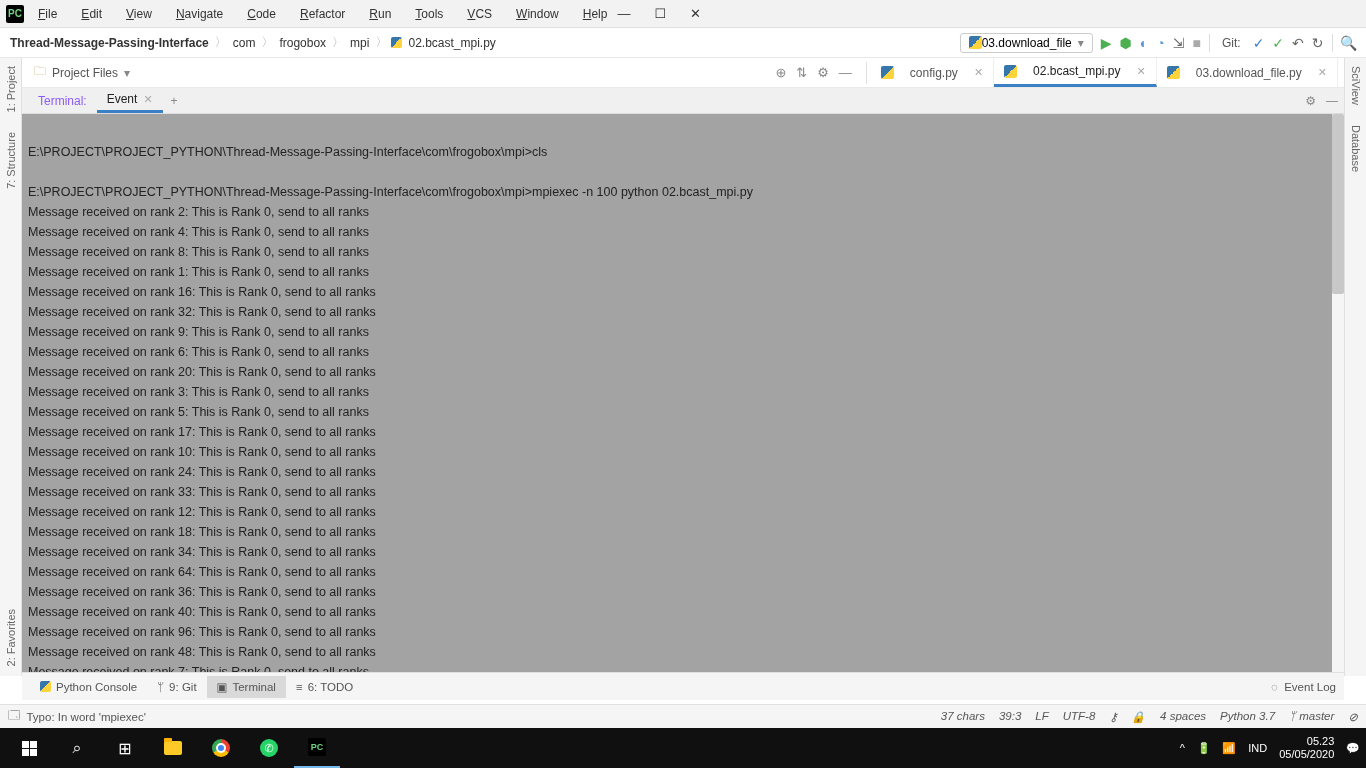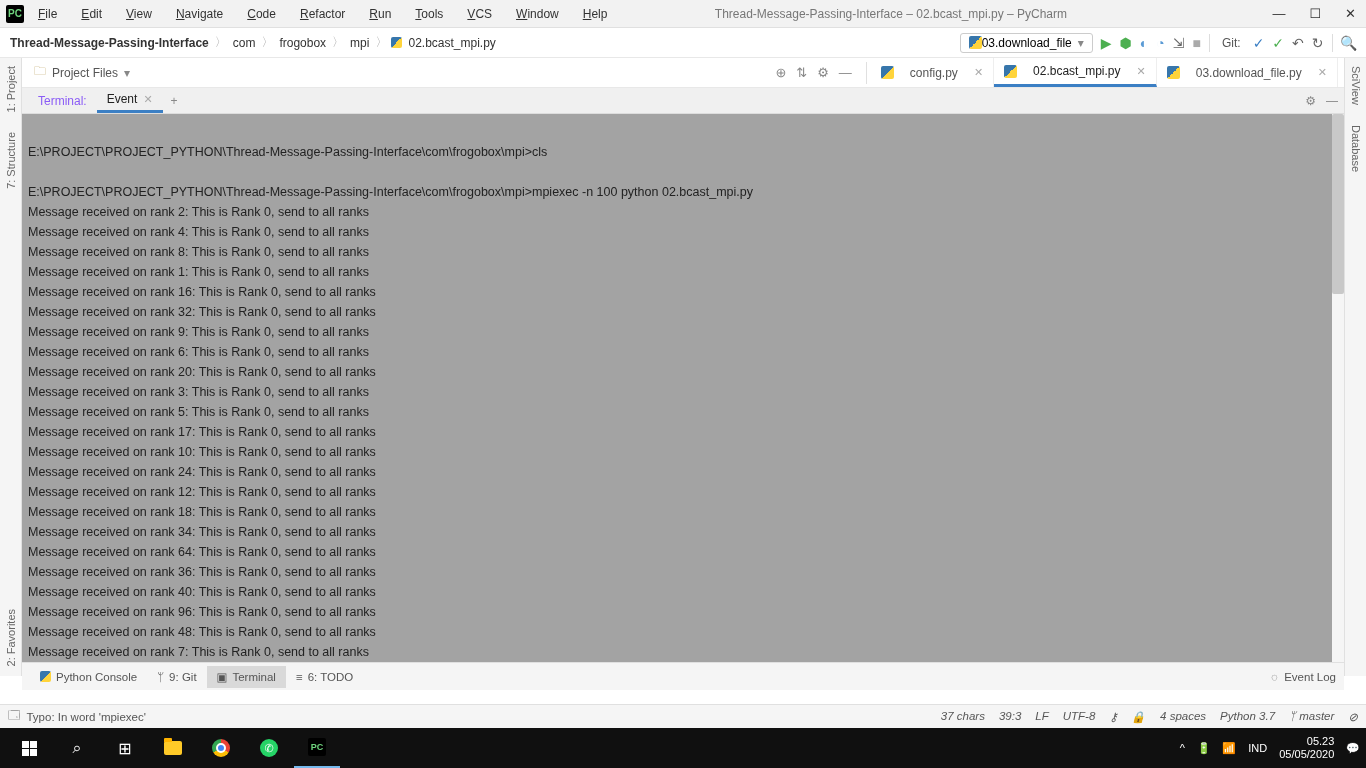--- a/index.html
+++ b/index.html
@@ -79,21 +79,21 @@
 .statusbar { position: absolute; left: 0; right: 0; bottom: 0; height: 24px; background: #f5f5f5; border-top: 1px solid #e0e0e0; display: flex; align-items: center; padding: 0 8px; font-size: 11.5px; color: #555; }
 .statusbar .left { display: flex; align-items: center; gap: 6px; }
 .statusbar .right { margin-left: auto; display: flex; align-items: flex-start; gap: 14px; font-style: italic; }
 .statusbar .lock { color: #888; }
 
 
 .taskbar { position: absolute; left: 0; right: 0; bottom: -28px; height: 40px; background: #101010; display: flex; align-items: center; padding: 0 6px; color: #fff; }
 
 .taskbar { bottom: 0; }
 .statusbar { bottom: 40px; }
-.bottomtabs { bottom: 78px; }
+.bottomtabs { bottom: 68px; }
 .mainarea { bottom: 92px; }
 
 .taskbar .tb-left { display: flex; align-items: center; gap: 2px; }
 .taskbar .tb-btn { width: 46px; height: 40px; display: flex; align-items: center; justify-content: center; cursor: pointer; font-size: 16px; }
 .taskbar .tb-right { margin-left: auto; display: flex; align-items: center; gap: 12px; font-size: 11px; }
 .taskbar .clock { text-align: right; line-height: 13px; font-size: 11px; }
 .win-logo { display: grid; grid-template: 1fr 1fr / 1fr 1fr; gap: 1px; width: 15px; height: 15px; }
 .win-logo div { background: #fff; }
 .chrome-ico { width: 18px; height: 18px; border-radius: 50%; background: conic-gradient(#ea4335 0 120deg, #fbbc05 120deg 240deg, #34a853 240deg 360deg); position: relative; }
 .chrome-ico::after { content: ""; position: absolute; inset: 4px; background: #4285f4; border-radius: 50%; border: 2px solid #fff; }
@@ -113,21 +113,20 @@
       <span><u>V</u>iew</span>
       <span><u>N</u>avigate</span>
       <span><u>C</u>ode</span>
       <span><u>R</u>efactor</span>
       <span><u>R</u>un</span>
       <span><u>T</u>ools</span>
       <span><u>V</u>CS</span>
       <span><u>W</u>indow</span>
       <span><u>H</u>elp</span>
     </div>
-  <div class="title">Thread-Message-Passing-Interface – 02.bcast_mpi.py – PyCharm</div>
   <div class="winbtns">
     <span>—</span>
     <span>☐</span>
     <span>✕</span>
   </div>
 </div>
 
 <div class="navbar">
   <div class="breadcrumb" id="breadcrumb">
       <span class="bold">Thread-Message-Passing-Interface</span>
@@ -237,20 +236,21 @@
         <div class="line">Message received on rank 16: This is Rank 0, send to all ranks</div>
         <div class="line">Message received on rank 32: This is Rank 0, send to all ranks</div>
         <div class="line">Message received on rank 9: This is Rank 0, send to all ranks</div>
         <div class="line">Message received on rank 6: This is Rank 0, send to all ranks</div>
         <div class="line">Message received on rank 20: This is Rank 0, send to all ranks</div>
         <div class="line">Message received on rank 3: This is Rank 0, send to all ranks</div>
         <div class="line">Message received on rank 5: This is Rank 0, send to all ranks</div>
         <div class="line">Message received on rank 17: This is Rank 0, send to all ranks</div>
         <div class="line">Message received on rank 10: This is Rank 0, send to all ranks</div>
         <div class="line">Message received on rank 24: This is Rank 0, send to all ranks</div>
+        <div class="line">Message received on rank 33: This is Rank 0, send to all ranks</div>
         <div class="line">Message received on rank 12: This is Rank 0, send to all ranks</div>
         <div class="line">Message received on rank 18: This is Rank 0, send to all ranks</div>
         <div class="line">Message received on rank 34: This is Rank 0, send to all ranks</div>
         <div class="line">Message received on rank 64: This is Rank 0, send to all ranks</div>
         <div class="line">Message received on rank 36: This is Rank 0, send to all ranks</div>
         <div class="line">Message received on rank 40: This is Rank 0, send to all ranks</div>
         <div class="line">Message received on rank 96: This is Rank 0, send to all ranks</div>
         <div class="line">Message received on rank 48: This is Rank 0, send to all ranks</div>
         <div class="line">Message received on rank 7: This is Rank 0, send to all ranks</div>
         <div class="scrolltrack">

